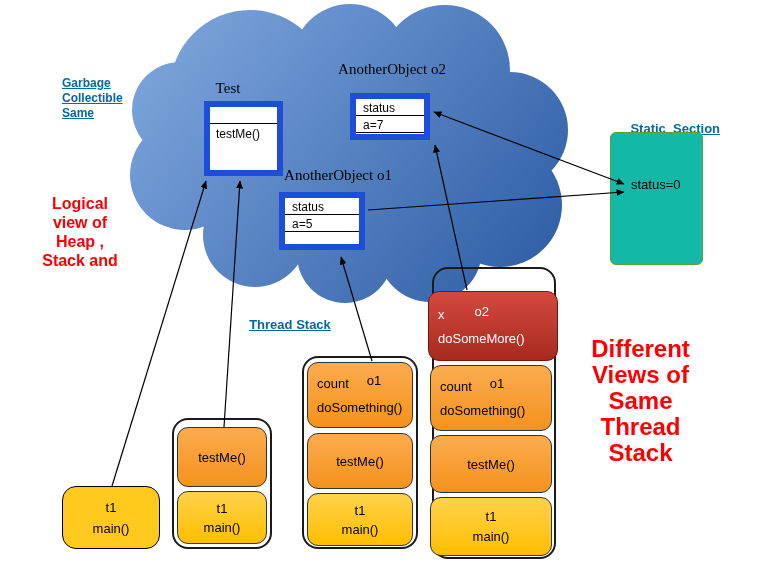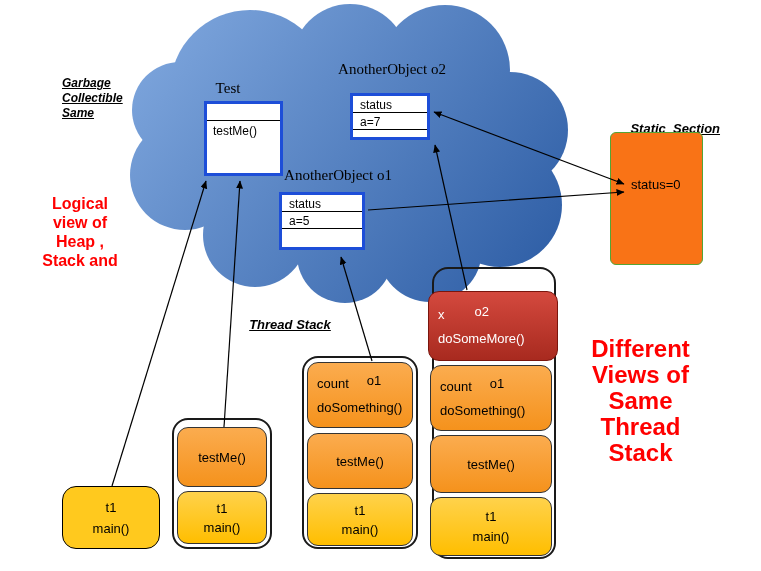--- a/index.html
+++ b/index.html
@@ -4,38 +4,38 @@
 <title>Diagram</title>
 <style>
   * { margin:0; padding:0; box-sizing:border-box; }
   body { font-family:"Liberation Sans", sans-serif; background:#fff; }
   .canvas { position:relative; width:761px; height:571px; background:#fff; overflow:hidden; }
   .layer { position:absolute; left:0; top:0; pointer-events:none; }
   .arrows { z-index:30; }
   .cloudsvg { z-index:0; }
 
   
-  .uml-box { position:absolute; z-index:10; background:#fff; border:3px solid #1d4ed8;
+  .uml-box { position:absolute; z-index:10; background:#fff; border:6px solid #1d4ed8;
              font-size:12px; color:#000; display:flex; flex-direction:column; }
   .uml-row { padding:2px 0 1px 7px; border-bottom:1px solid #000; height:17px; }
   .uml-fill { flex:1; }
 
   .cloud-title { position:absolute; z-index:10; font-size:15px; color:#000; text-align:center;font-family:Liberation Serif, serif; }
 
-  .note { position:absolute; z-index:10; font-size:12px; font-weight:bold; font-style:italic;
-          color:#000000; line-height:15px; }
+  .note { position:absolute; z-index:10; font-size:12px; font-weight:bold; 
+          color:#0369a1; line-height:15px; }
   .note span { text-decoration:underline; }
   .note.center { text-align:center; }
   .pre { white-space:pre; }
 
   .red-label { position:absolute; z-index:10; color:#FF0000; font-weight:bold; text-align:center; }
   .red-small { font-size:16px; line-height:19px; }
   .red-big  { font-size:24px; line-height:26px; }
 
-  .green-box { position:absolute; z-index:10; background:#f97316; border:1px solid #55A436;
+  .green-box { position:absolute; z-index:10; background:#14b8a6; border:1px solid #55A436;
                border-radius:6px; font-size:13px; color:#000; }
   .green-box .val { margin-top:44px; padding-left:20px; }
 
   
   .container-outline { position:absolute; z-index:9; border:2px solid #1a1a1a; border-radius:16px; }
   .frame { position:absolute; z-index:10; border-radius:11px; border:1px solid #333;
            font-size:13px; color:#000; }
   .frame.orange { background:linear-gradient(#FBAC4F,#F5921C); }
   .frame.yellow { background:linear-gradient(#FFD24B,#FFBE00); }
   .frame.goldy  { background:#FFC91E; border:1.5px solid #000; border-radius:14px; }

